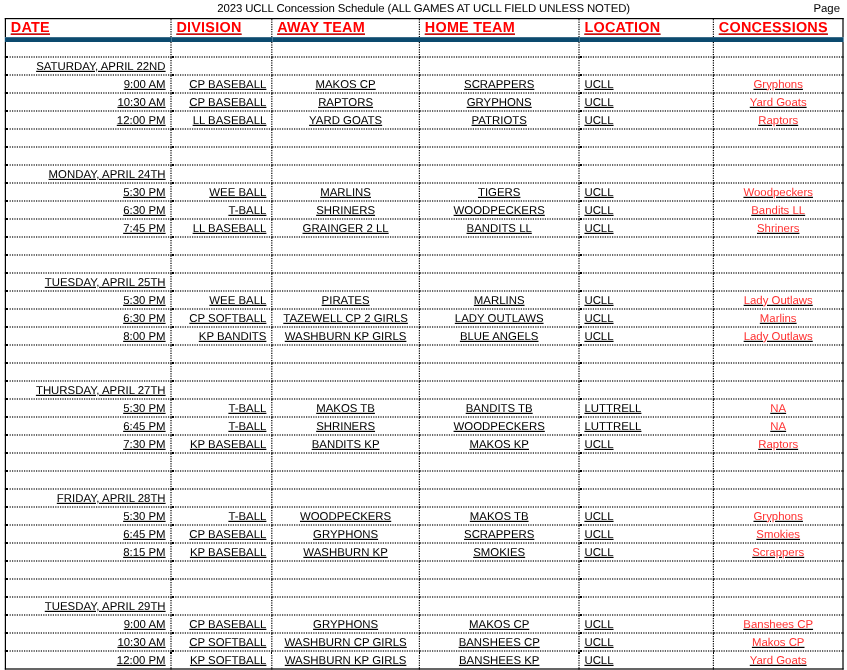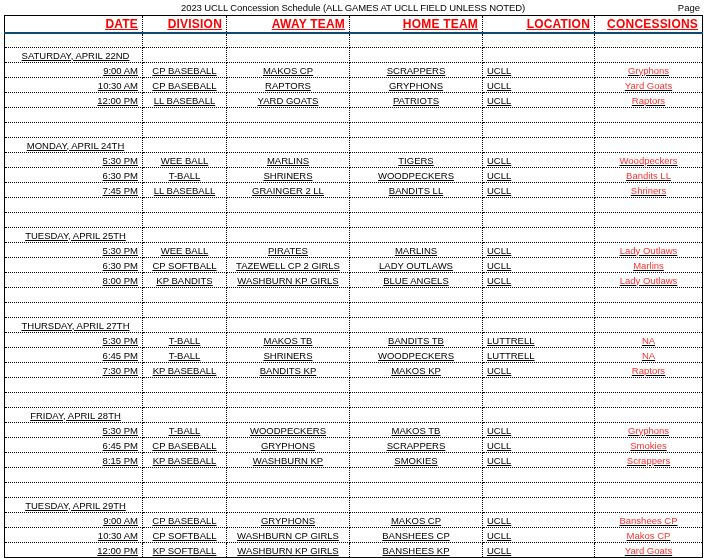--- a/index.html
+++ b/index.html
@@ -68,42 +68,42 @@
     white-space: nowrap;
     vertical-align: middle;
   }
   .sheet td:last-child, .sheet th:last-child {
     border-right: none;
   }
 
   
   .hdr-row th {
     height: 17px;
-    border-bottom: 2px solid #0c4a6e;
-    text-align: right;
+    border-bottom: 4px solid #0c4a6e;
+    text-align: left;
     color: #ff0000;
     font-weight: bold;
     font-size: 12px;
     letter-spacing: 0.2px;
   }
   .hdr-row th span {
     text-decoration: underline;
   }
 
   
   .c-date   { text-align: right; padding-right: 18px; }
-  .c-div    { text-align: center; }
+  .c-div    { text-align: right; }
   .c-away   { text-align: center; }
   .c-home   { text-align: center; }
   .c-loc    { text-align: left; }
   .c-conc   { text-align: center; color: #ff3030; }
 
   
   tr.day-row .c-date {
-    text-align: center;
+    text-align: right;
     padding-left: 8px;
     padding-right: 4px;
   }
 
   tr.spacer-row td { }
 
   
   .sheet tr:last-child td { border-bottom: none; }
 </style>
 </head>

